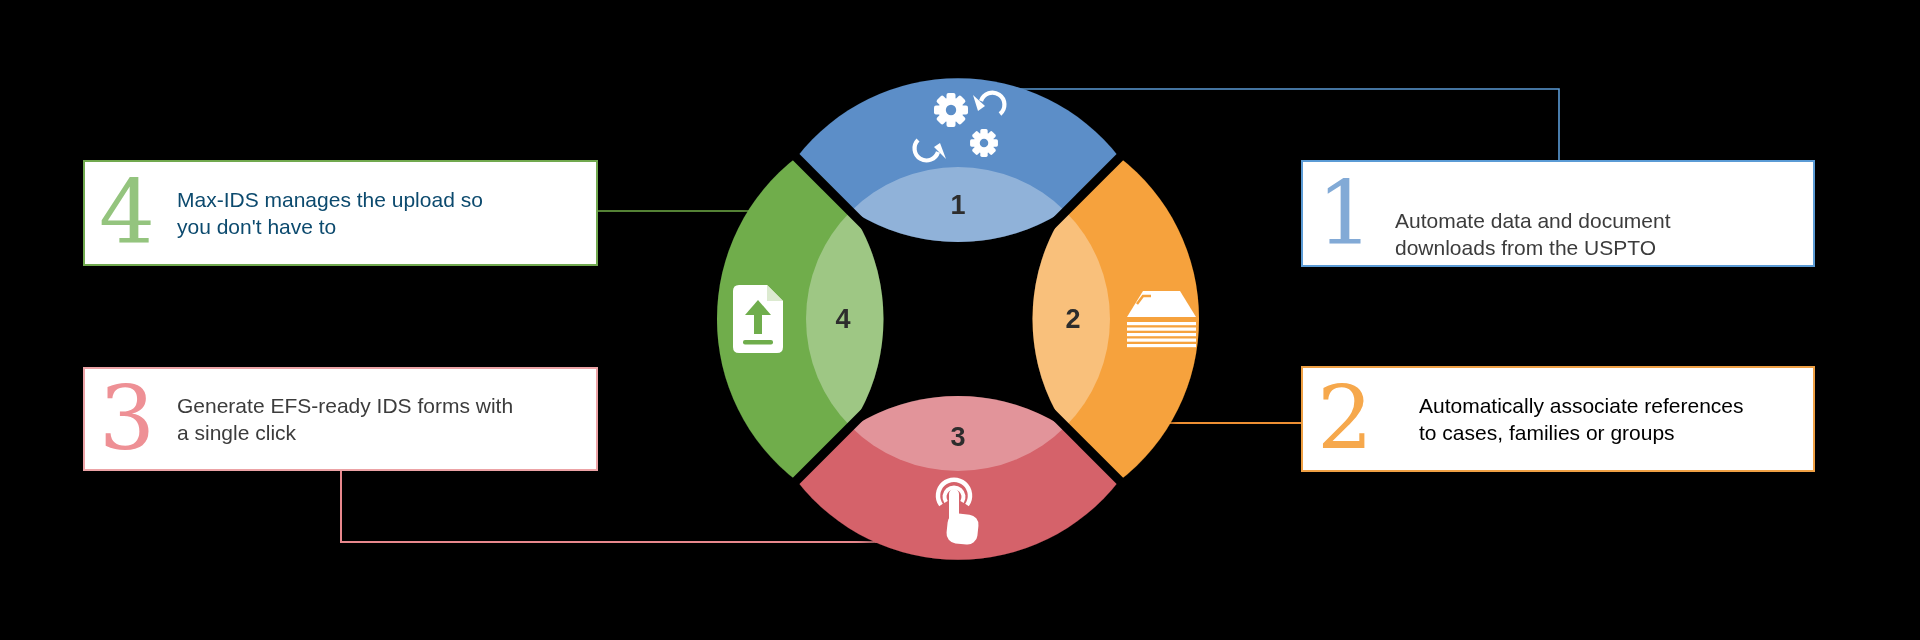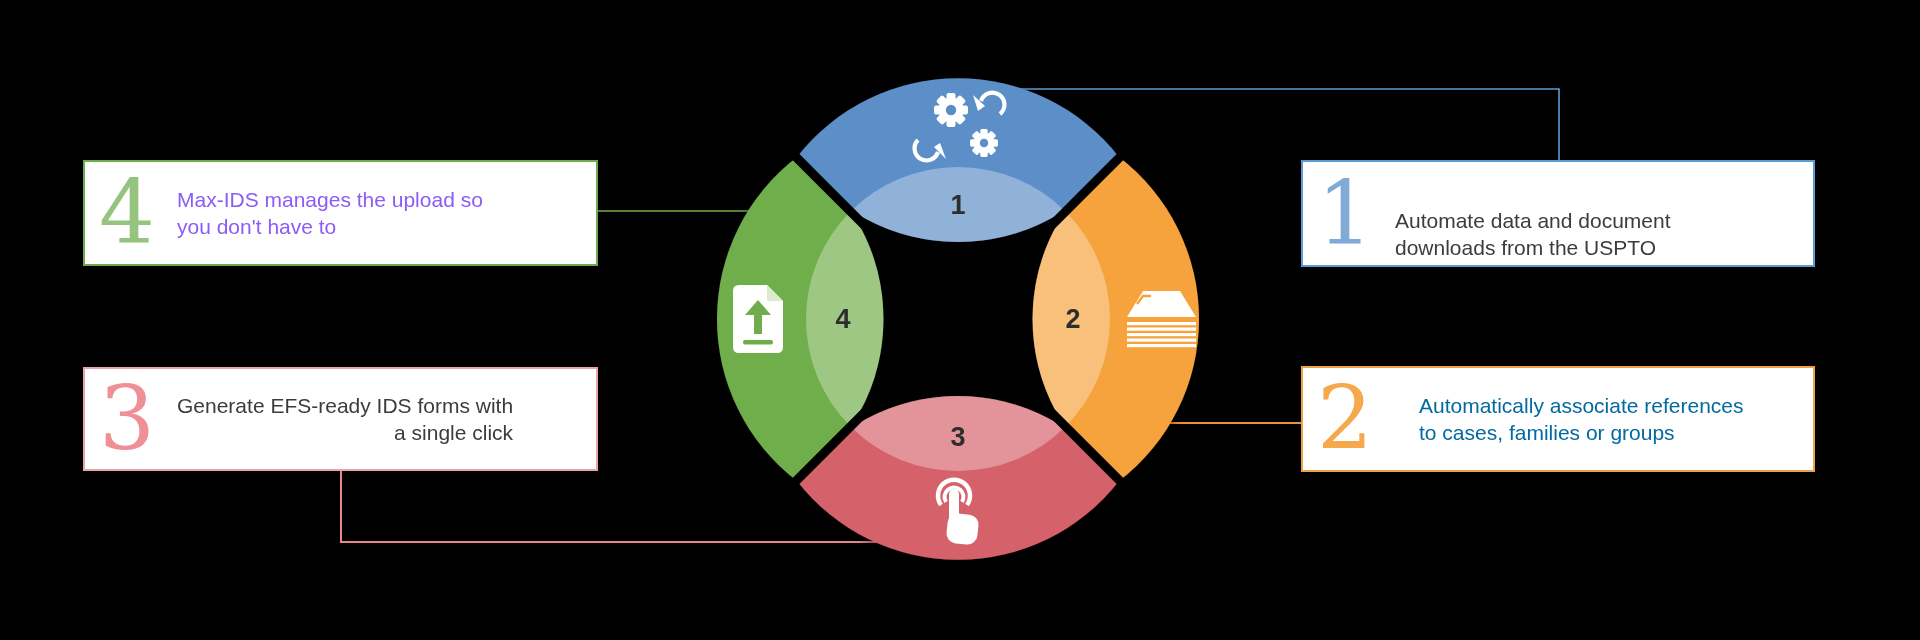--- a/index.html
+++ b/index.html
@@ -124,29 +124,29 @@
   </svg>
 
   <div class="callout" id="callout-1" style="border-color: rgb(91, 155, 213);">
     <span class="big-num" style="color: rgb(130, 170, 214);">1</span>
     <div class="callout-text" style="color: rgb(60, 60, 60); margin-top: 40px;">Automate data and document
 downloads from the USPTO</div>
   </div>
 
   <div class="callout" id="callout-2" style="border-color: rgb(239, 160, 68);">
     <span class="big-num" style="color: rgb(246, 168, 76);">2</span>
-    <div class="callout-text" style="color: #0369a1; margin-left: 44px;">Automatically associate references
+    <div class="callout-text" style="color: #000000; margin-left: 44px;">Automatically associate references
 to cases, families or groups</div>
   </div>
 
   <div class="callout" id="callout-3" style="border-color: rgb(236, 163, 166);">
     <span class="big-num" style="color: rgb(238, 144, 149);">3</span>
-    <div class="callout-text" style="color: rgb(60, 60, 60); text-align: right;">Generate EFS-ready IDS forms with
+    <div class="callout-text" style="color: rgb(60, 60, 60);">Generate EFS-ready IDS forms with
 a single click</div>
   </div>
 
   <div class="callout" id="callout-4" style="border-color: rgb(113, 169, 79);">
     <span class="big-num" style="color: rgb(148, 196, 126);">4</span>
-    <div class="callout-text" style="color: #8b5cf6;">Max-IDS manages the upload so
+    <div class="callout-text" style="color: #0c4a6e;">Max-IDS manages the upload so
 you don't have to</div>
   </div>
 
 </div>
 
 </body></html>

